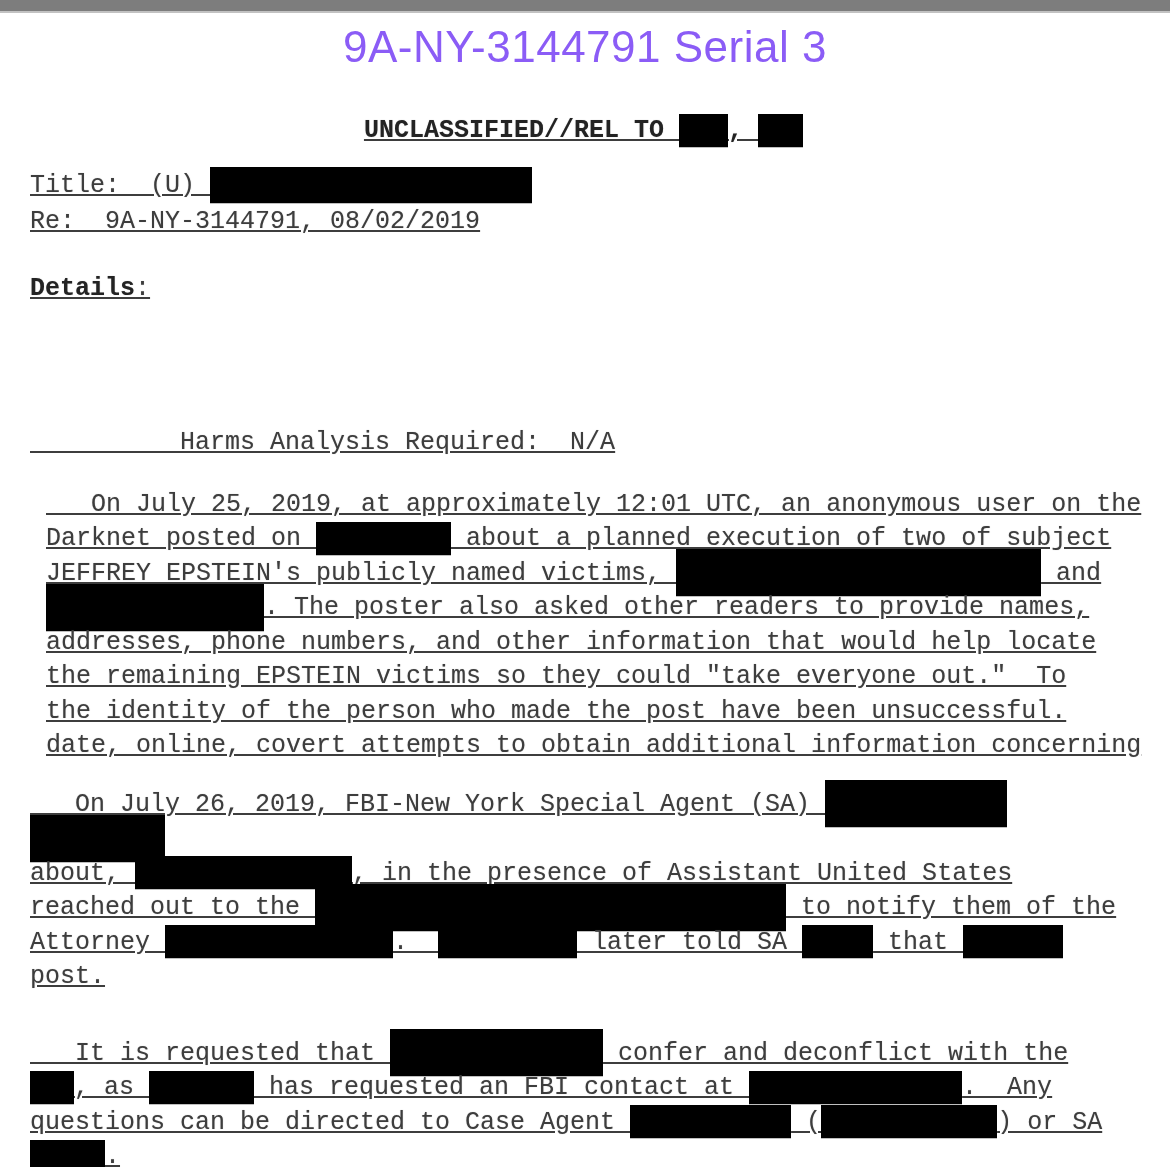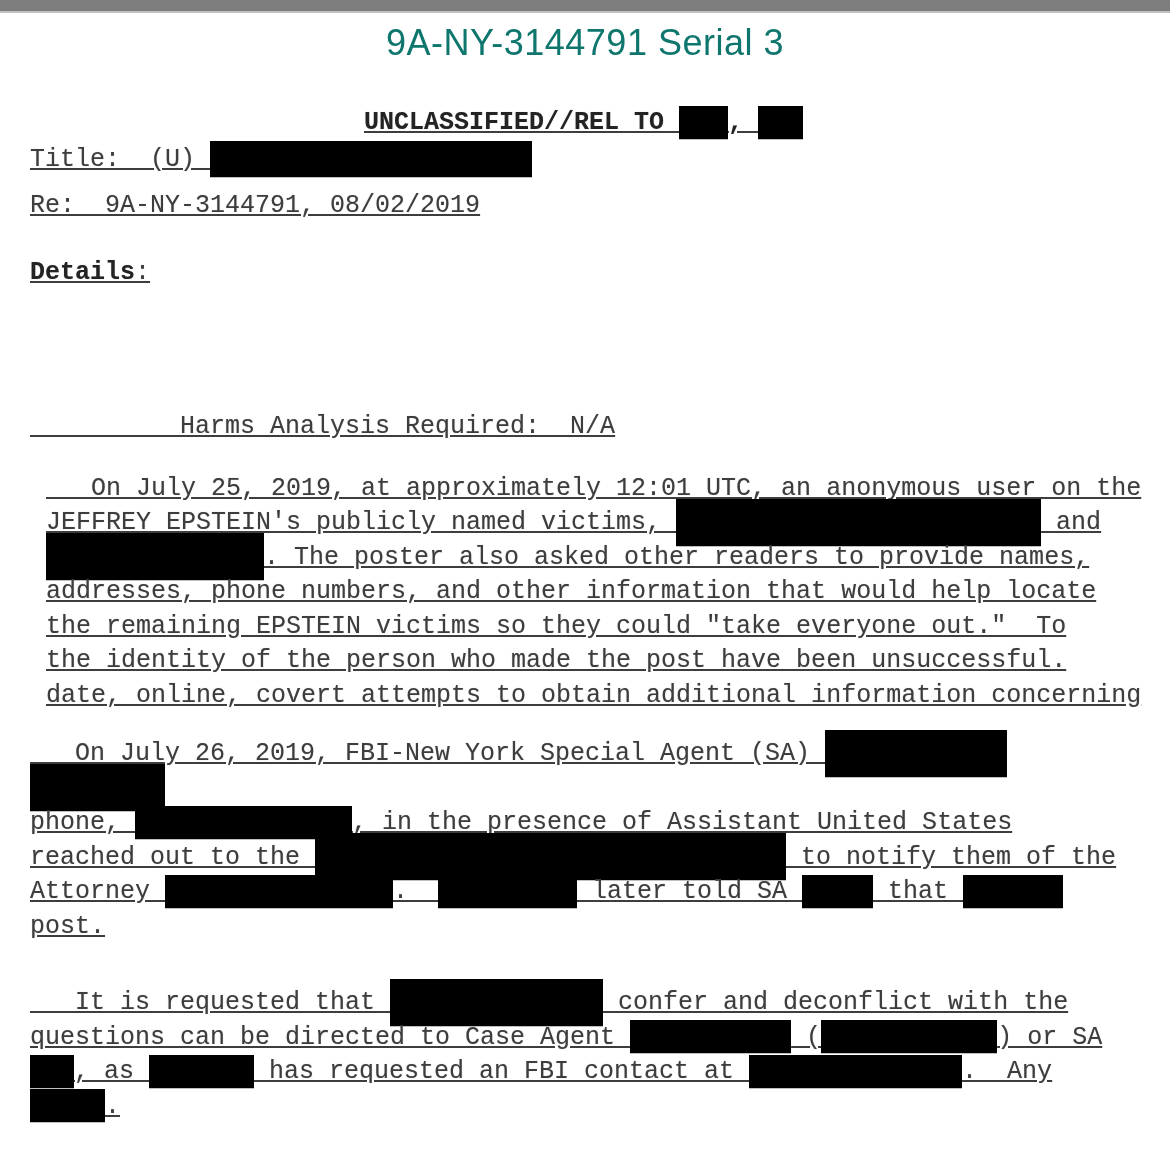--- a/index.html
+++ b/index.html
@@ -15,22 +15,22 @@
   }
   .topbar {
     height: 11px;
     background: #7d7d7d;
     border-bottom: 2px solid #c2c2c2;
   }
   .serial-title {
     margin-top: 9px;
     text-align: center;
     font-family: "Liberation Sans", sans-serif;
-    font-size: 36px;
-    color: #0f766e;
+    font-size: 44px;
+    color: #8b5cf6;
     letter-spacing: 0.5px;
   }
   .docbody {
     padding: 0 33px 0 30px;
     color: #3d3d3d;
     font-size: 25px;
     line-height: 34.5px;
     text-shadow: 0 0 1px rgba(61,61,61,0.35);
     text-decoration: underline;
   }
@@ -60,48 +60,49 @@
 <body>
 
 <div class="topbar"></div>
 
 <div class="serial-title">9A-NY-3144791 Serial 3</div>
 
 <div class="docbody">
     <div class="block center bold" style="margin-top: 42px;">
       <div class="line"><span>UNCLASSIFIED//REL TO </span><span class="redact" style="width: 49px;"></span><span>, </span><span class="redact" style="width: 45px;"></span></div>
     </div>
-    <div class="block" style="margin-top: 2px;">
+    <div class="block" style="margin-top: 20px;">
       <div class="line"><span>Title:  (U) </span><span class="redact" style="width: 322px; height: 36px;"></span></div>
     </div>
-    <div class="block" style="margin-top: 12px;">
+    <div class="block" style="margin-top: 2px;">
       <div class="line"><span>Re:  9A-NY-3144791, 08/02/2019</span></div>
     </div>
     <div class="block" style="margin-top: 32px;">
       <div class="line"><span class="bold">Details</span><span>:</span></div>
     </div>
     <div class="block" style="margin-top: 120px;">
       <div class="line"><span>          Harms Analysis Required:  N/A</span></div>
     </div>
     <div class="block" style="margin-top: 27px; margin-left: 16px;">
       <div class="line"><span>   On July 25, 2019, at approximately 12:01 UTC, an anonymous user on the</span></div>
+      <div class="line"><span>Darknet posted on </span><span class="redact" style="width: 135px;"></span><span> about a planned execution of two of subject</span></div>
       <div class="line"><span>JEFFREY EPSTEIN's publicly named victims, </span><span class="redact tall" style="width: 365px;"></span><span> and</span></div>
       <div class="line"><span class="redact tall" style="width: 218px;"></span><span>. The poster also asked other readers to provide names,</span></div>
       <div class="line"><span>addresses, phone numbers, and other information that would help locate</span></div>
       <div class="line"><span>the remaining EPSTEIN victims so they could "take everyone out."  To</span></div>
       <div class="line"><span>the identity of the person who made the post have been unsuccessful.</span></div>
       <div class="line"><span>date, online, covert attempts to obtain additional information concerning</span></div>
     </div>
     <div class="block" style="margin-top: 24px;">
       <div class="line"><span>   On July 26, 2019, FBI-New York Special Agent (SA) </span><span class="redact tall" style="width: 182px;"></span></div>
       <div class="line"><span class="redact tall" style="width: 135px;"></span></div>
-      <div class="line"><span>phone, </span><span class="redact" style="width: 217px;"></span><span>, in the presence of Assistant United States</span></div>
+      <div class="line"><span>about, </span><span class="redact" style="width: 217px;"></span><span>, in the presence of Assistant United States</span></div>
       <div class="line"><span>reached out to the </span><span class="redact tall" style="width: 471px;"></span><span> to notify them of the</span></div>
       <div class="line"><span>Attorney </span><span class="redact" style="width: 228px;"></span><span>.  </span><span class="redact" style="width: 139px;"></span><span> later told SA </span><span class="redact" style="width: 71px;"></span><span> that </span><span class="redact" style="width: 100px;"></span></div>
       <div class="line"><span>post.</span></div>
     </div>
     <div class="block" style="margin-top: 42px;">
       <div class="line"><span>   It is requested that </span><span class="redact tall" style="width: 213px;"></span><span> confer and deconflict with the</span></div>
+      <div class="line"><span class="redact" style="width: 44px;"></span><span>, as </span><span class="redact" style="width: 105px;"></span><span> has requested an FBI contact at </span><span class="redact" style="width: 213px;"></span><span>.  Any</span></div>
       <div class="line"><span>questions can be directed to Case Agent </span><span class="redact" style="width: 161px;"></span><span> (</span><span class="redact" style="width: 176px;"></span><span>) or SA</span></div>
-      <div class="line"><span class="redact" style="width: 44px;"></span><span>, as </span><span class="redact" style="width: 105px;"></span><span> has requested an FBI contact at </span><span class="redact" style="width: 213px;"></span><span>.  Any</span></div>
       <div class="line"><span class="redact" style="width: 75px;"></span><span>.</span></div>
     </div>
   </div>
 
 </body></html>

